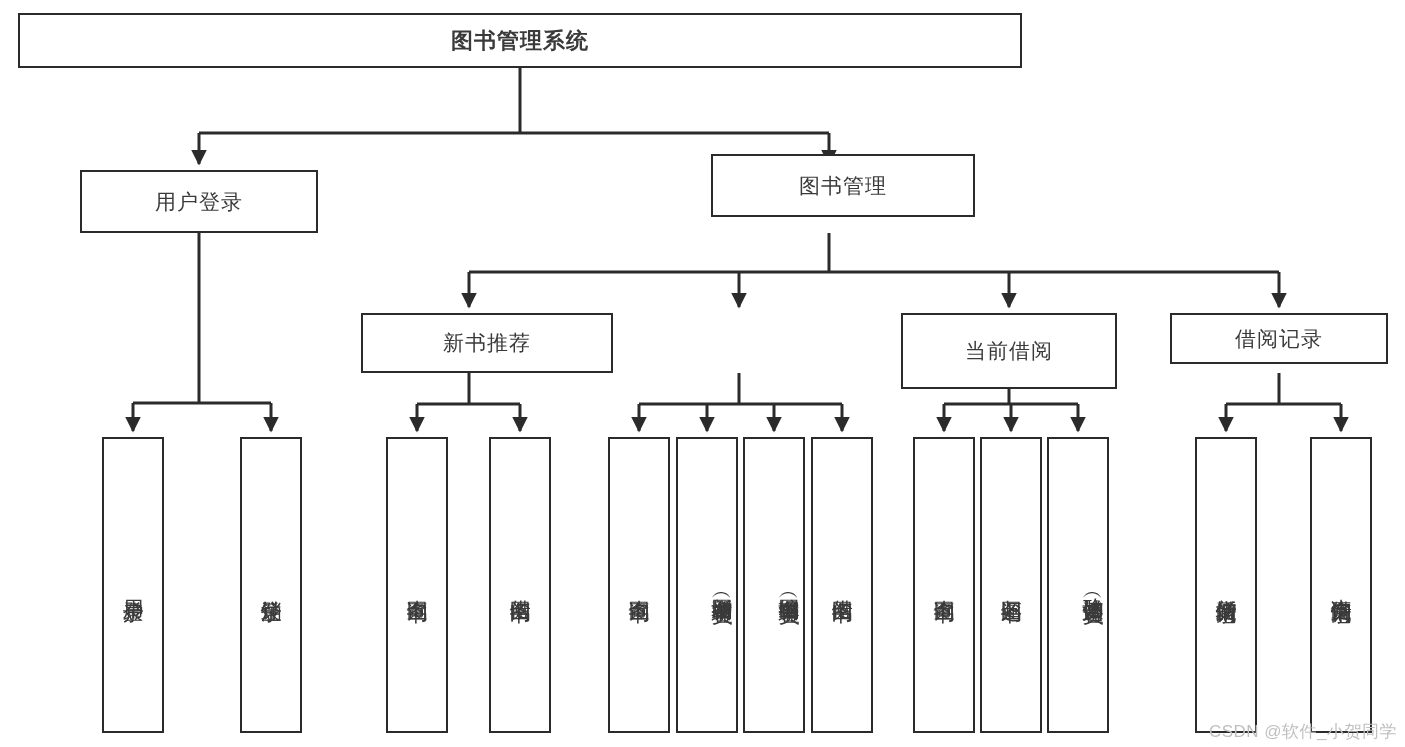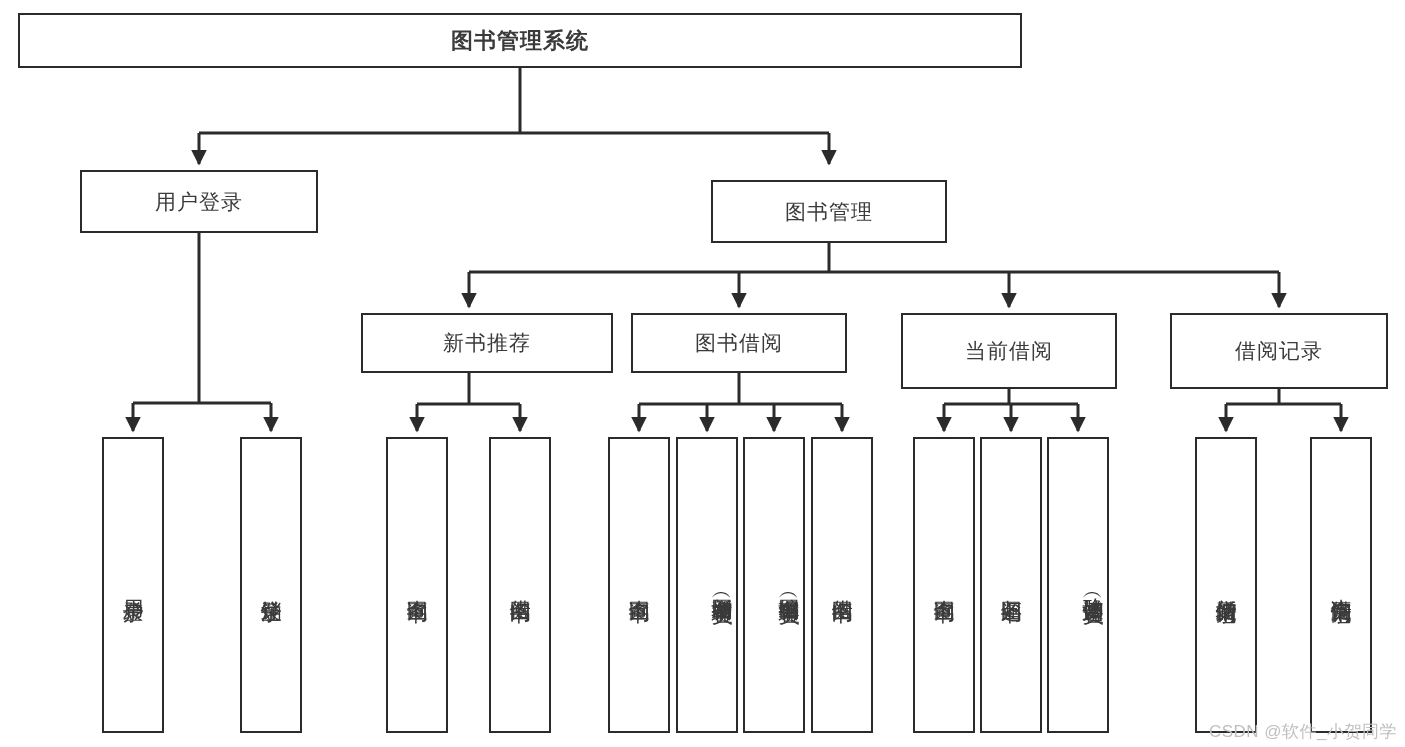--- a/index.html
+++ b/index.html
@@ -120,29 +120,28 @@
       <path d="M 1226 404 L 1341 404"></path>
       <path d="M 1226 404 L 1226 431" marker-end="url(#arrow)"></path>
       <path d="M 1341 404 L 1341 431" marker-end="url(#arrow)"></path>
     </g>
   </svg>
 
   <div class="node horizontal" id="node-root" style="left:18px; top:13px; width:1004px; height:55px;">图书管理系统</div>
 
   <div class="node horizontal" style="left:80px; top:170px; width:238px; height:63px;">用户登录</div>
 
-  <div class="node horizontal" style="left:711px; top:180px; width:236px; height:63px;">图书管理</div>
+  <div class="node horizontal" style="left:711px; top:154px; width:264px; height:63px;">图书管理</div>
 
   <div class="node horizontal" style="left:361px; top:313px; width:252px; height:60px;">新书推荐</div>
 
-  <div class="node horizontal" style="left:631px; top:313px; width:216px; height:60px;">图书借阅</div>
 
   <div class="node horizontal" style="left:901px; top:313px; width:216px; height:76px;">当前借阅</div>
 
-  <div class="node horizontal" style="left:1170px; top:313px; width:218px; height:76px;">借阅记录</div>
+  <div class="node horizontal" style="left:1170px; top:313px; width:218px; height:51px;">借阅记录</div>
 
   <div class="node vertical align-mid" style="left:102px; top:437px; width:62px; height:296px;">用户登录</div>
 
   <div class="node vertical align-mid" style="left:240px; top:437px; width:62px; height:296px;">注销登录</div>
 
   <div class="node vertical align-mid" style="left:386px; top:437px; width:62px; height:296px;">查询图书</div>
 
   <div class="node vertical align-mid" style="left:489px; top:437px; width:62px; height:296px;">借阅图书</div>
 
   <div class="node vertical align-mid" style="left:608px; top:437px; width:62px; height:296px;">查询图书</div>

